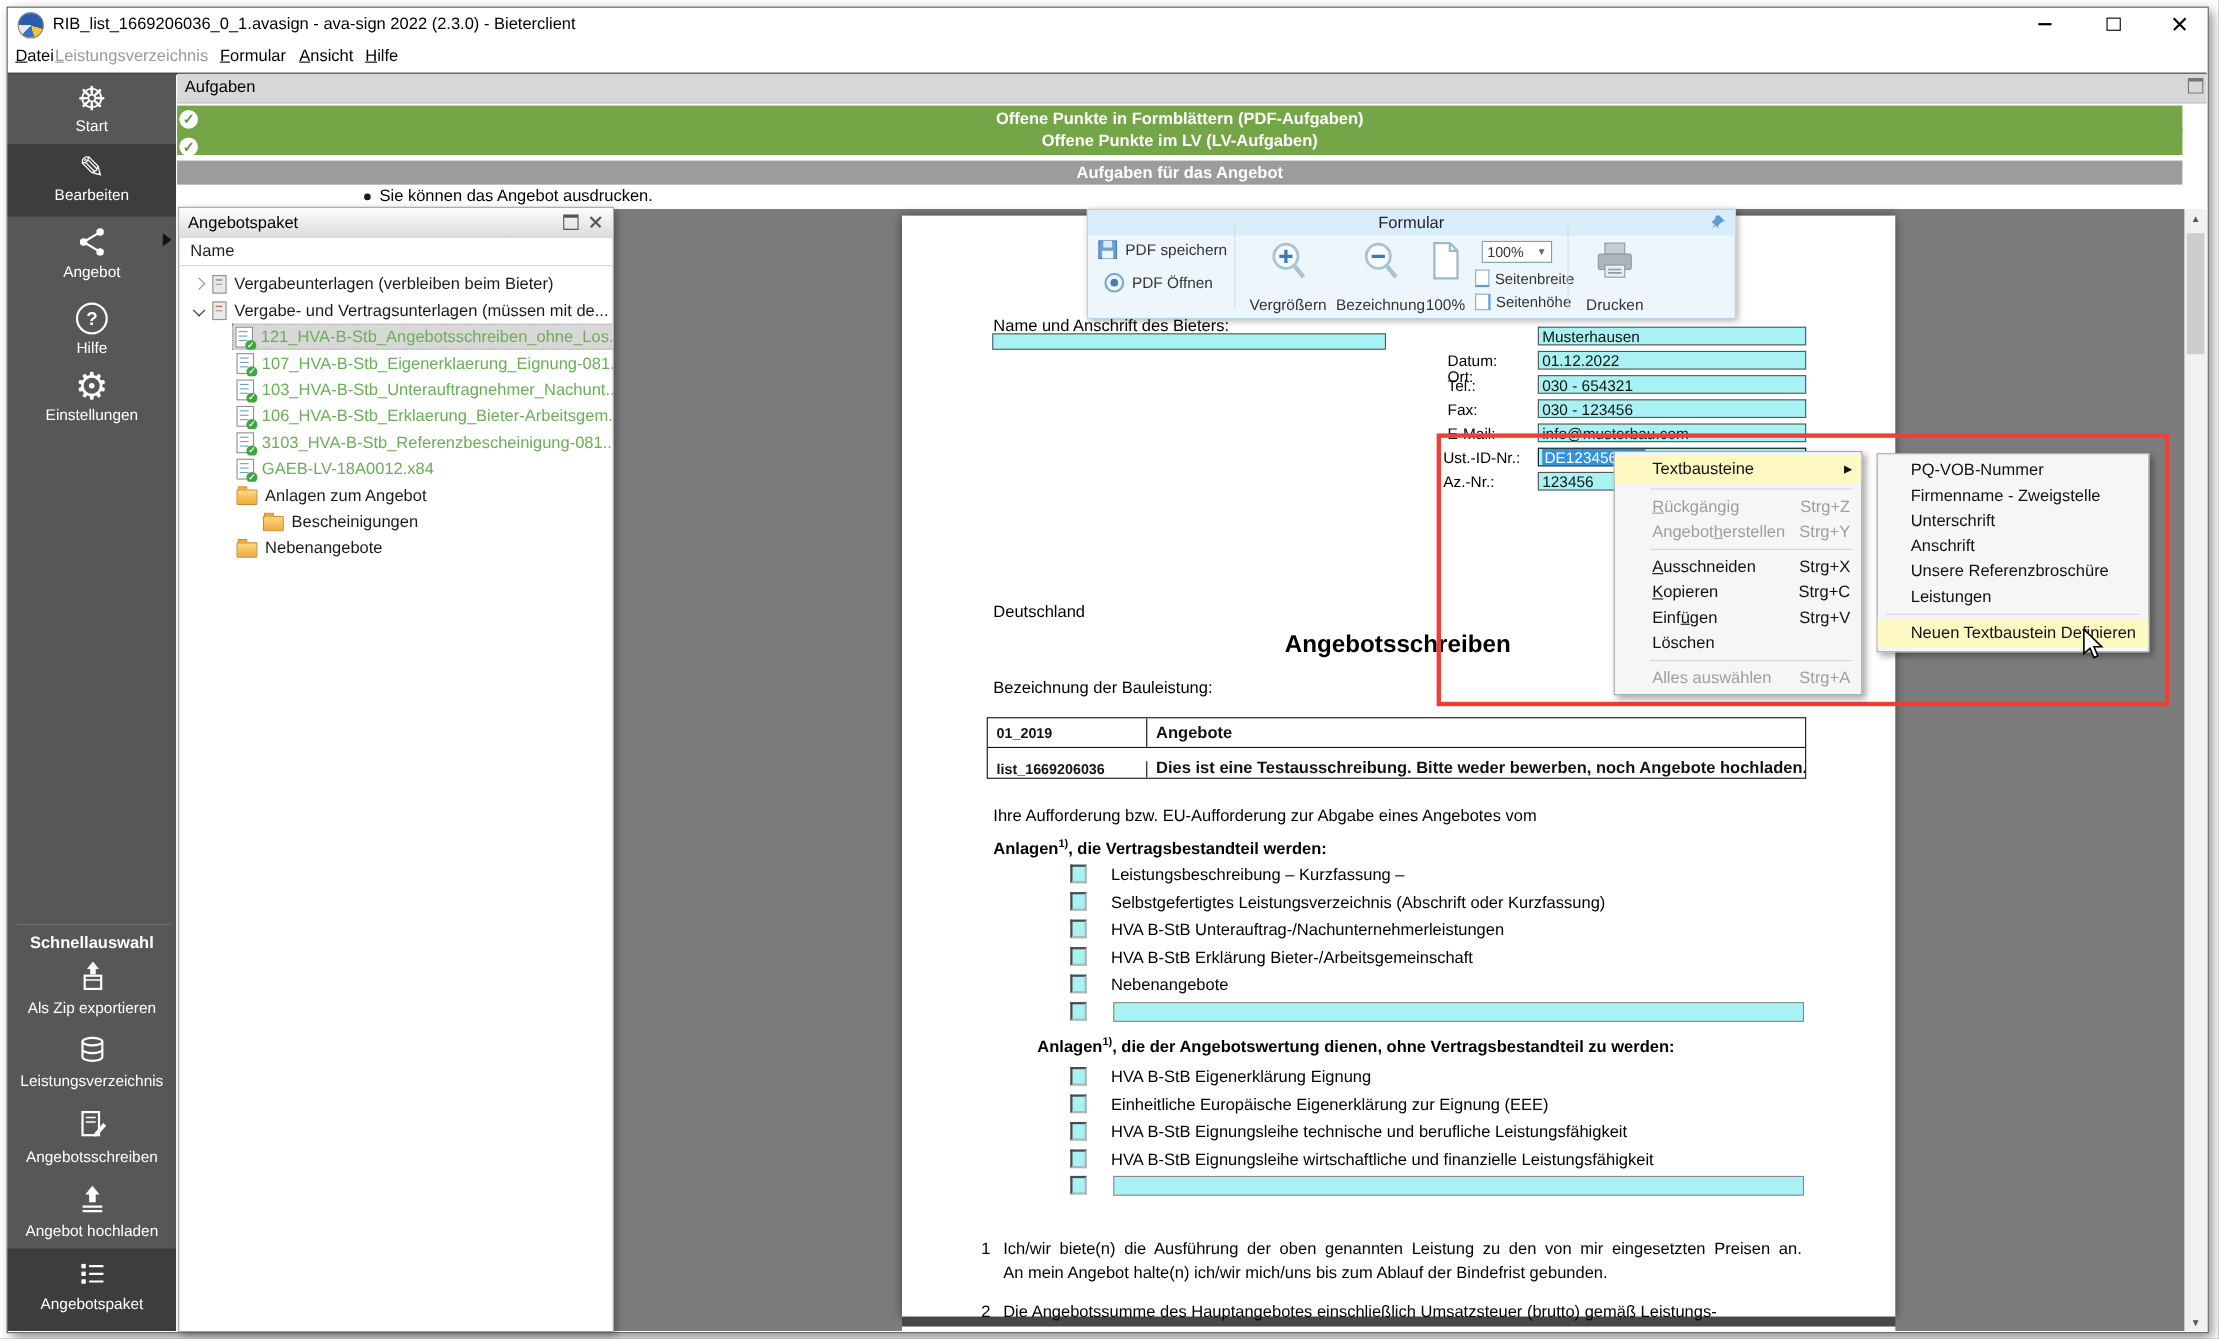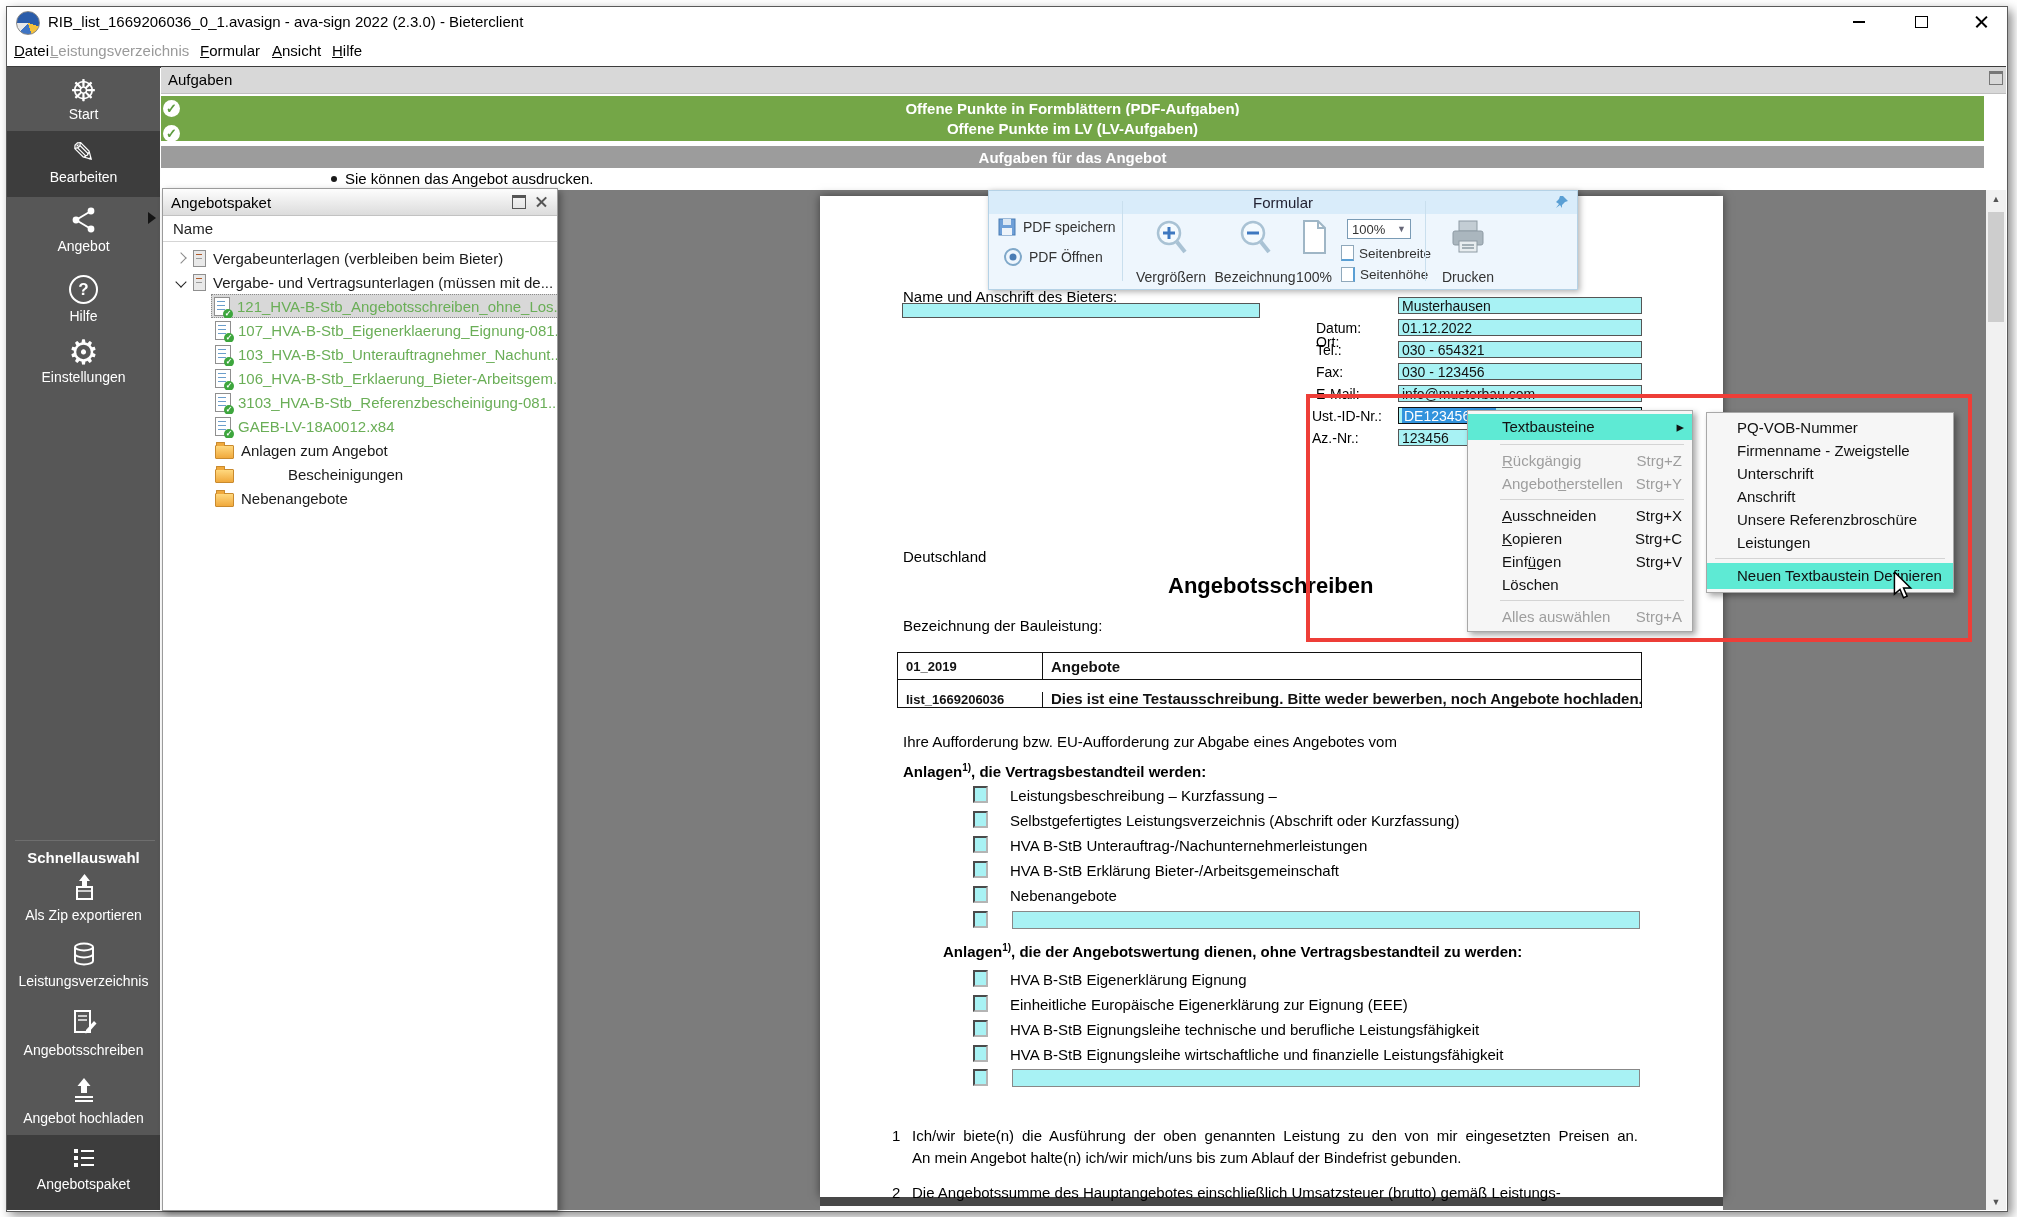--- a/index.html
+++ b/index.html
@@ -121,21 +121,21 @@
   .zoombtn{position:absolute;top:26px;width:84px;height:70px;display:flex;flex-direction:column;
            align-items:center;justify-content:space-between;padding:2px 0;box-sizing:border-box;}
   .combo{position:absolute;width:64px;height:20px;background:#fff;border:1px solid #7a9bb5;box-sizing:border-box;
          font-size:13px;color:#333;display:flex;align-items:center;padding:0 4px;justify-content:space-between;}
   .mini-page{width:11px;height:13px;background:#fff;border:1px solid #8fa8bb;margin-right:5px;flex:none;}
   .rowbtn{position:absolute;display:flex;align-items:center;}
   
   .ctx{position:absolute;background:#f6f6f6;border:1px solid #a8a8a8;box-shadow:3px 3px 6px rgba(0,0,0,.35);
        padding:3px 0;box-sizing:border-box;z-index:60;font-size:15px;color:#111;}
   .ctx-item{line-height:23px;padding-left:34px;padding-right:10px;white-space:nowrap;position:relative;}
-  .ctx-item.hl{background:#5eead4;line-height:26px;}
+  .ctx-item.hl{background:#fef9c3;line-height:26px;}
   .ctx-item.dis{color:#9e9e9e;}
   .ctx-sep{height:1px;background:#d4d4d4;margin:4px 8px 4px 32px;}
   .sc{float:right;}
   .subarrow{position:absolute;right:8px;top:0;}
   
   .sbar{position:absolute;left:1986px;top:190px;width:20px;height:1020px;background:#f1f1f1;z-index:4;}
   .sarrow{position:absolute;left:0;width:20px;height:17px;display:flex;align-items:center;justify-content:center;
           color:#555;font-size:9px;}
   .sthumb{position:absolute;left:2px;top:22px;width:16px;height:110px;background:#cdcdcd;}
   .topfloat{position:absolute;left:1989px;top:71px;width:12px;height:10px;border:1.4px solid #777;border-top-width:3px;z-index:4;}
@@ -329,21 +329,21 @@
     <div class="trow" style="padding-left:52px;">
       <span class="ic-page">
           <span class="badge">✓</span>
         </span>
       <span class="green-lbl">GAEB-LV-18A0012.x84</span>
     </div>
     <div class="trow" style="padding-left:52px;">
       <span class="ic-folder"></span>
       <span class="black-lbl">Anlagen zum Angebot</span>
     </div>
-    <div class="trow" style="padding-left:52px;gap:47px;">
+    <div class="trow" style="padding-left:76px;">
       <span class="ic-folder"></span>
       <span class="black-lbl">Bescheinigungen</span>
     </div>
     <div class="trow" style="padding-left:52px;">
       <span class="ic-folder"></span>
       <span class="black-lbl">Nebenangebote</span>
     </div>
   </div>
 </div>
 

